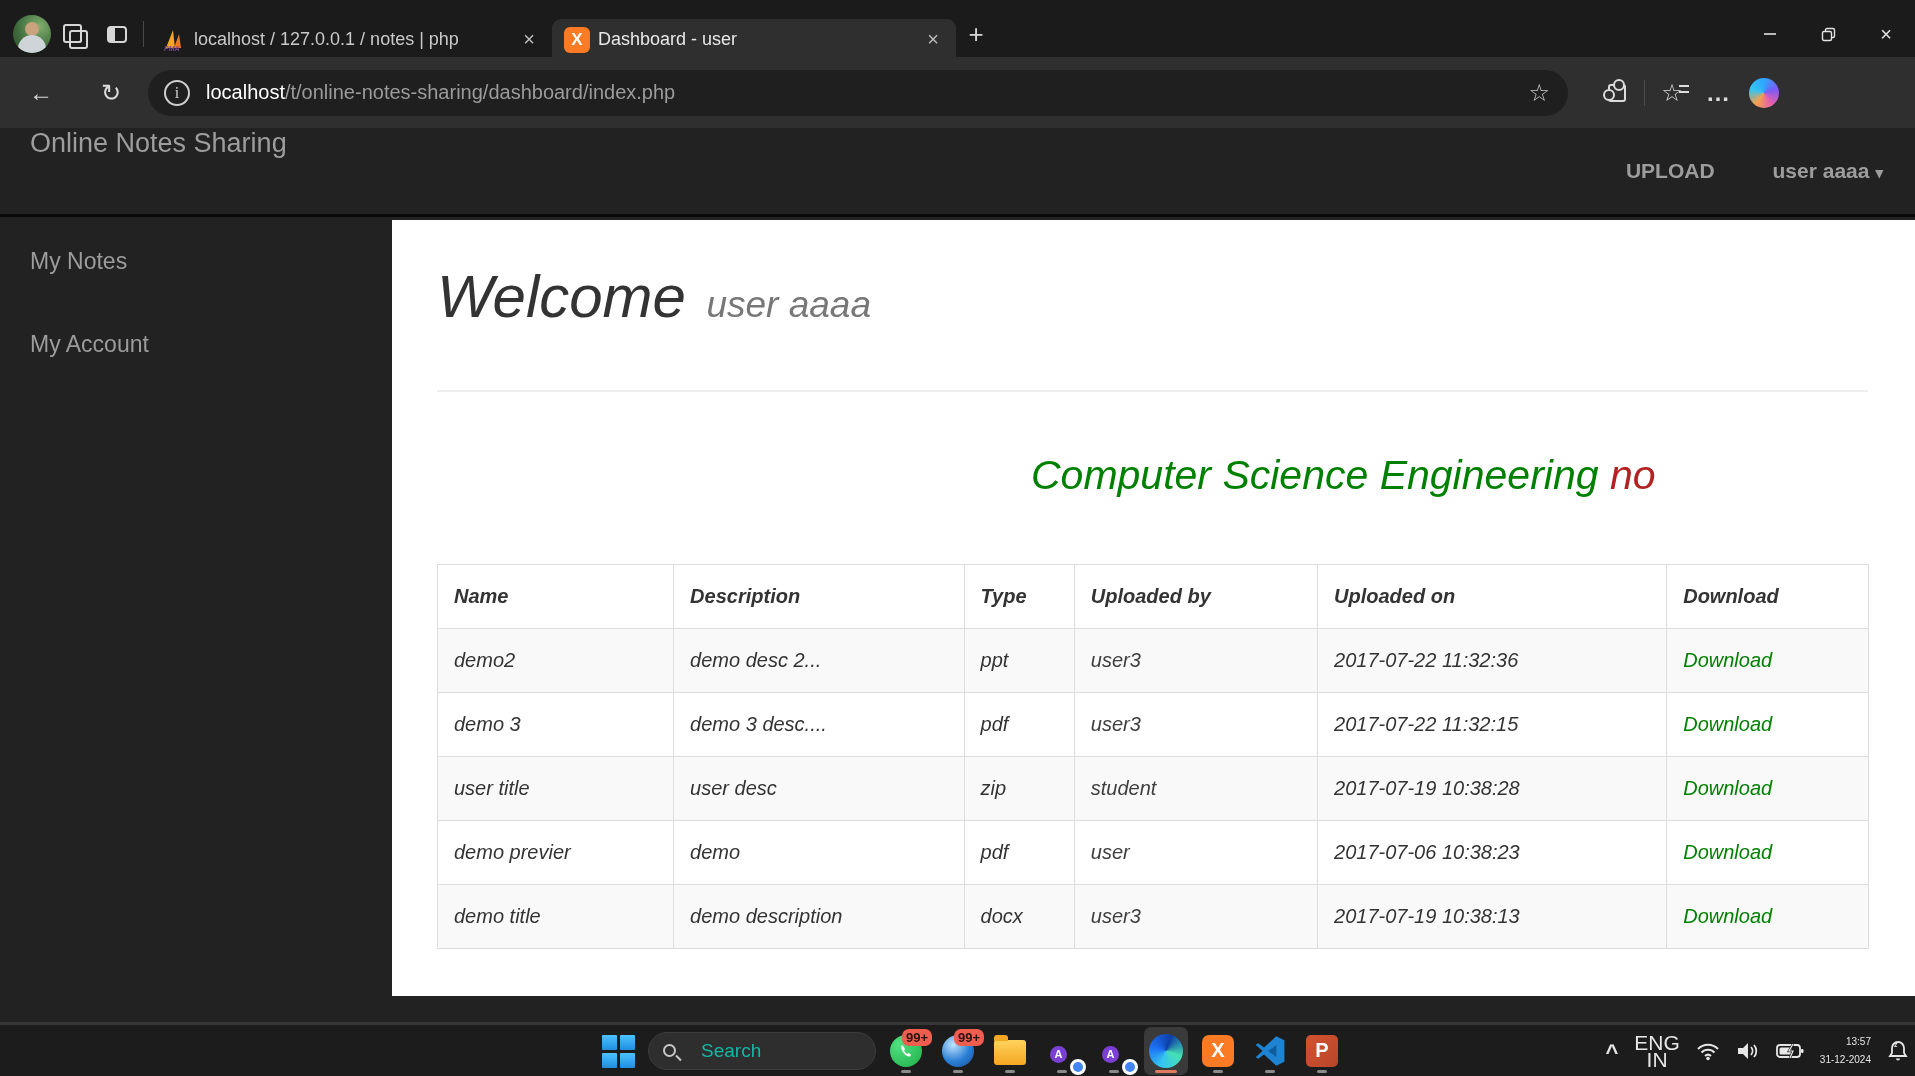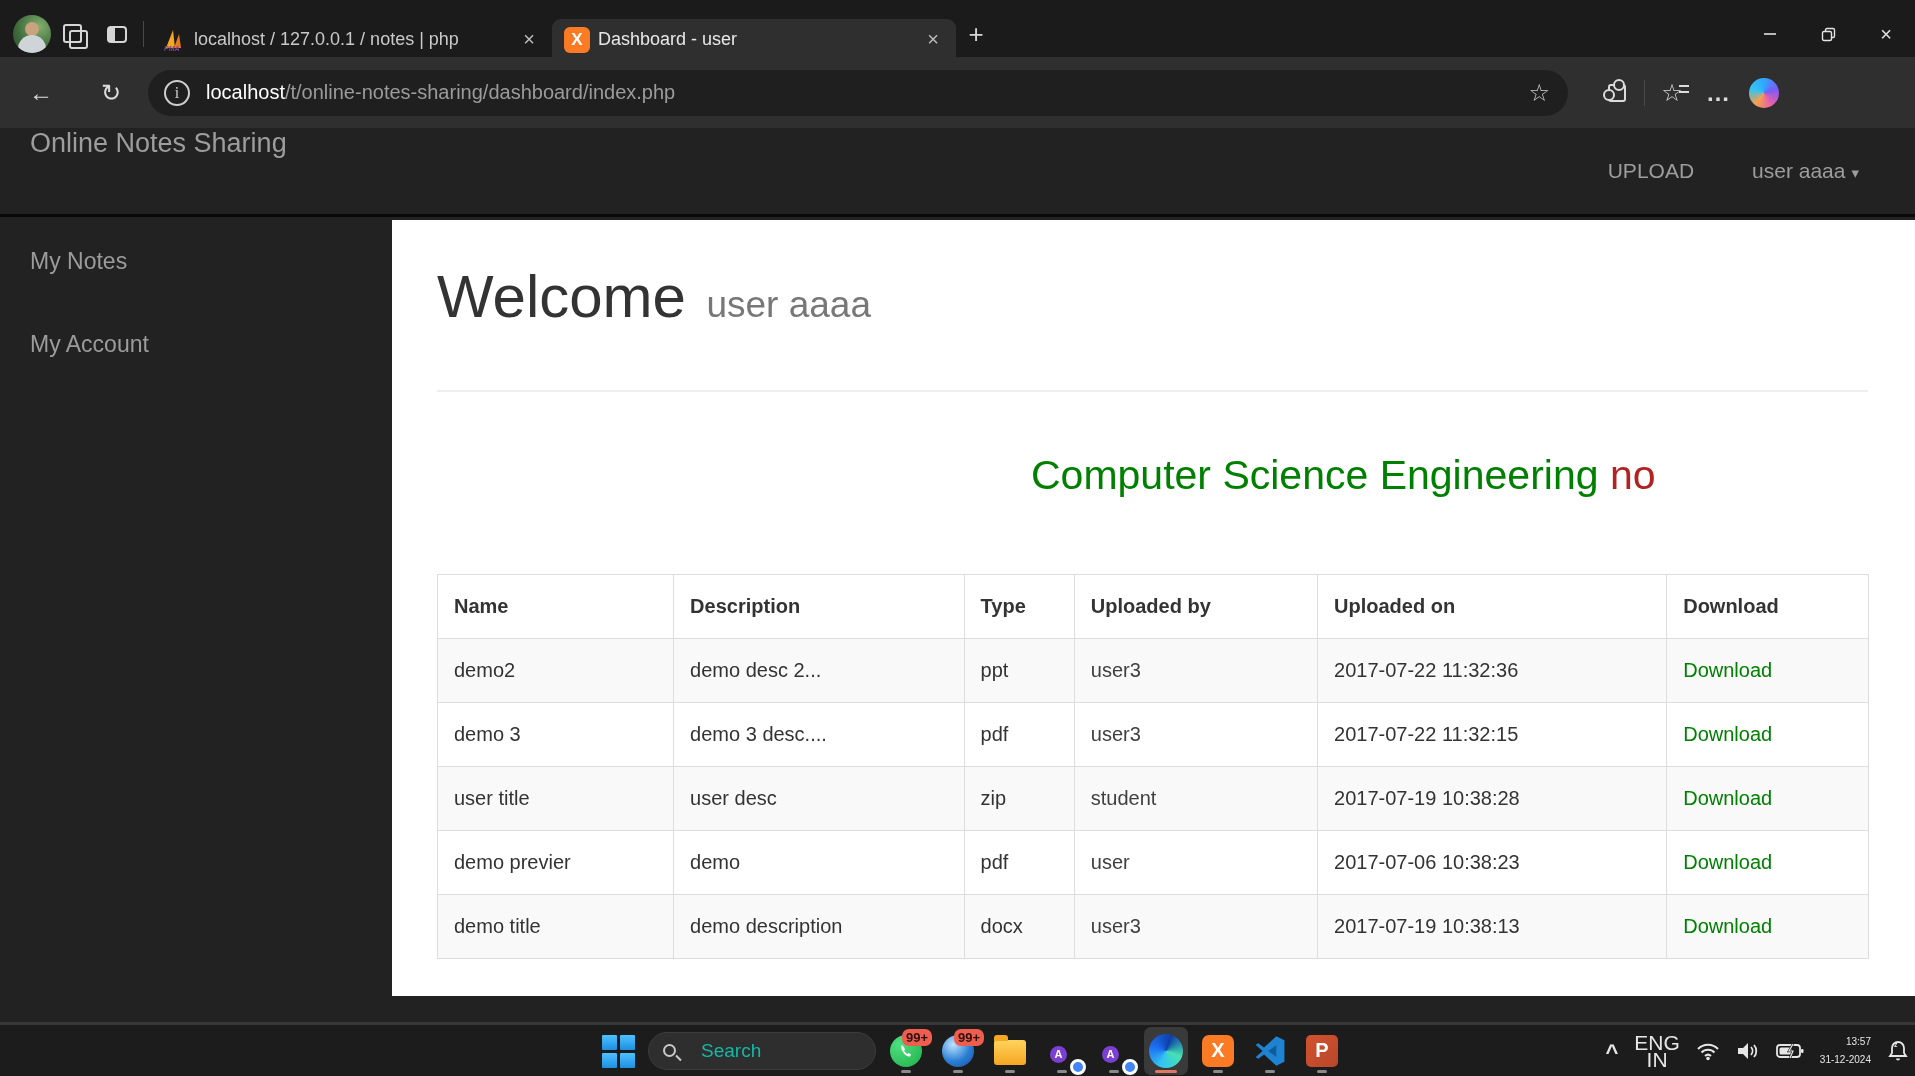--- a/index.html
+++ b/index.html
@@ -53,38 +53,38 @@
   .fav-lines .bars { position:absolute; right:6px; top:15px; width:10px; border-top:2px solid #dcdcdc; }
   .fav-lines .bars:after { content:""; position:absolute; right:0; top:4px; width:10px; border-top:2px solid #dcdcdc; }
   .copilot { width:30px; height:30px; border-radius:50%;
              background:conic-gradient(#2ea7ff, #7b5bf5, #e45fae, #f6a14b, #35c3f2, #2ea7ff); }
 
   
   .page { position:absolute; left:0; top:128px; width:1915px; height:894px; background:#222; }
   .site-navbar { position:absolute; left:0; top:0; width:100%; height:89px; background:#222;
                  border-bottom:3px solid #090909; display:flex; }
   .brand { color:#9d9d9d; font-size:27px; margin-left:30px; }
-  .nav-right { margin-left:auto; display:flex; align-items:center; gap:58px; margin-right:56px; }
+  .nav-right { margin-left:auto; display:flex; align-items:center; gap:58px; margin-right:32px;font-weight:bold; }
   .nav-link { color:#9d9d9d; font-size:21px; }
   .caret { font-size:15px; margin-left:6px; }
 
   .sidebar { position:absolute; left:0; top:92px; width:392px; height:776px; background:#222; }
   .side-item { color:#9c9c9c; font-size:23px; padding:28px 0 28px 30px; }
 
-  .main { position:absolute; left:392px; top:92px; width:1523px; height:776px; background:#ffffff; overflow:hidden; }
+  .main { position:absolute; left:392px; top:92px; width:1523px; height:776px; background:#ffffff; overflow:hidden;font-style:italic; }
   .welcome { position:absolute; left:45px; top:42px; white-space:nowrap; }
   .welcome .big { font-size:60px; color:#333; font-weight:400; }
   .welcome .small { font-size:37px; color:#777; margin-left:16px; }
   .page-rule { position:absolute; left:45px; width:1431px; top:170px; border-top:2px solid #eee; }
 
   .marquee-wrap { position:absolute; left:45px; top:232px; width:1218px; height:56px; overflow:hidden; }
   .marquee-inner { position:absolute; left:594px; top:0; white-space:nowrap; font-size:41px; }
 
   .notes-table { position:absolute; left:45px; top:344px; width:1432px; border-collapse:collapse; table-layout:fixed;
-                 font-size:20px; color:#333;margin-top:10px; }
+                 font-size:20px; color:#333; }
   .notes-table th, .notes-table td { border:1px solid #ddd; text-align:left; padding:20px 16px; overflow:hidden; white-space:nowrap; }
   .notes-table th { font-weight:bold; }
   .notes-table tr.striped td { background:#f9f9f9; }
   .col-name{width:16.5%} .col-desc{width:20.3%} .col-type{width:7.7%} .col-by{width:17%} .col-on{width:24.4%} .col-dl{width:14.1%}
   .link-user { color:#404040; text-decoration:none; }
   .link-dl { text-decoration:none; }
 
   
   .taskbar { position:absolute; left:0; top:1022px; width:1915px; height:54px; background:#1c1c1c; border-top:3px solid #373737;
              display:flex; align-items:center; }

